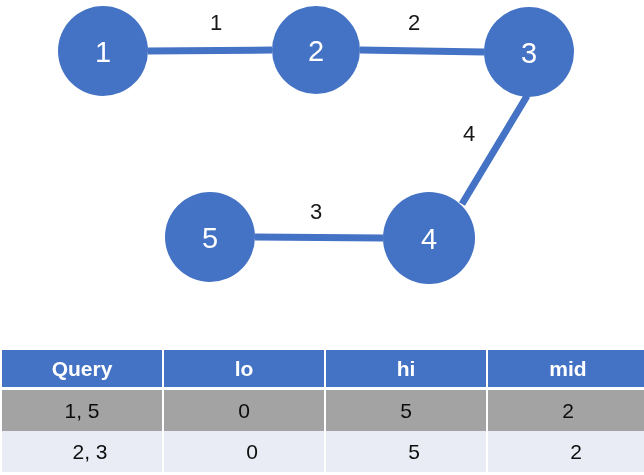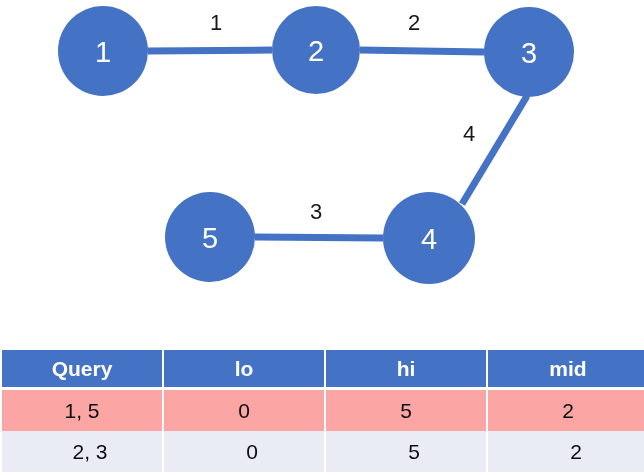--- a/index.html
+++ b/index.html
@@ -80,21 +80,21 @@
     font-size: 21px;
     font-weight: normal;
     color: #0d0d0d;
     font-family: "Liberation Sans", sans-serif;
     border-right: 2px solid #ffffff;
   }
   #query-table tbody td:last-child {
     border-right: none;
   }
   #query-table tbody tr.row-alt-a td {
-    background: #fca5a5;
+    background: #a3a3a3;
   }
   #query-table tbody tr.row-alt-b td {
     background: #E9ECF5;
     border-bottom: 2px solid #ffffff;
     padding-left: 16px;
   }
 </style>
 </head>
 <body>
 

